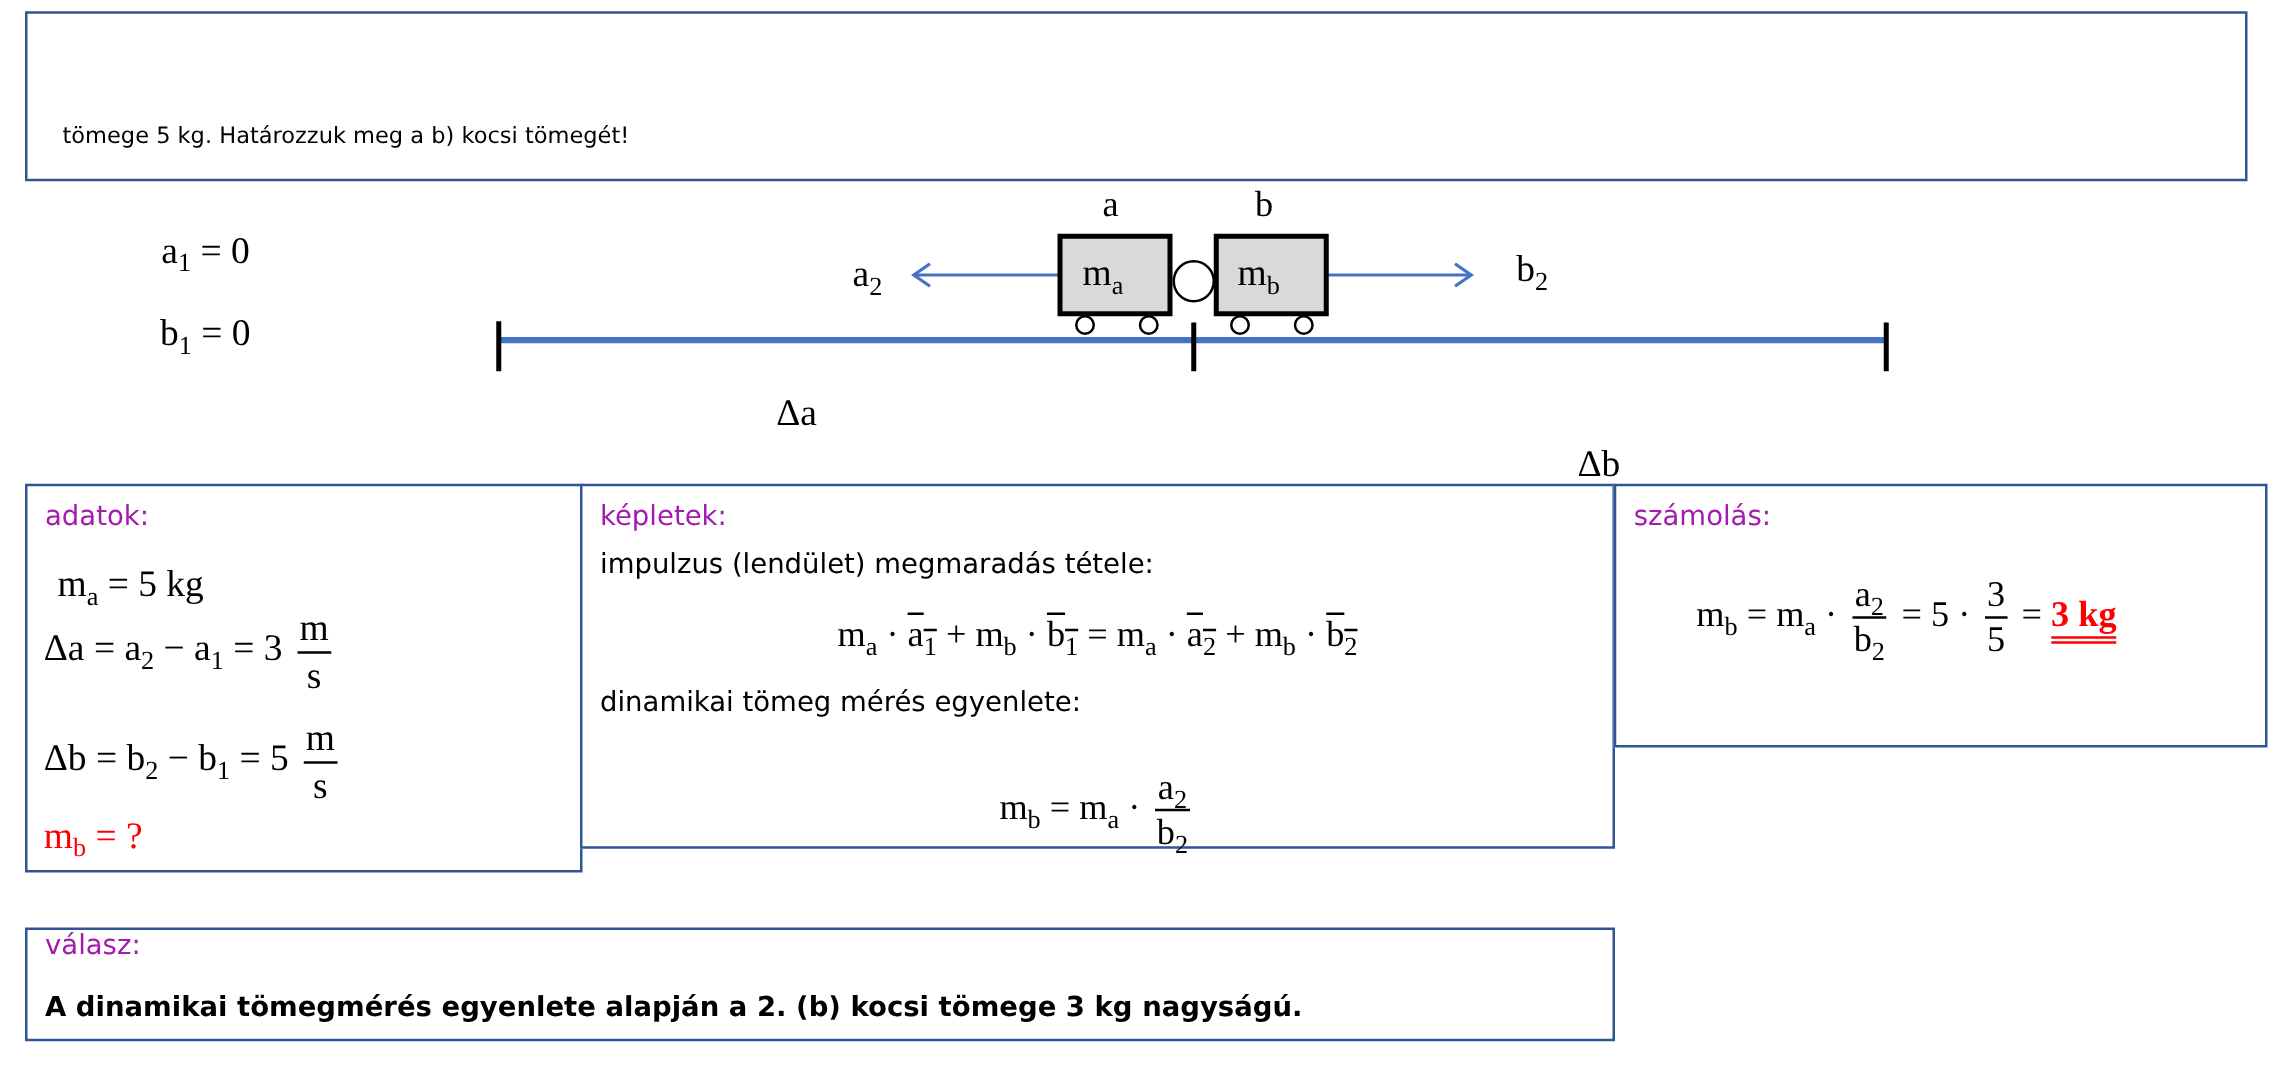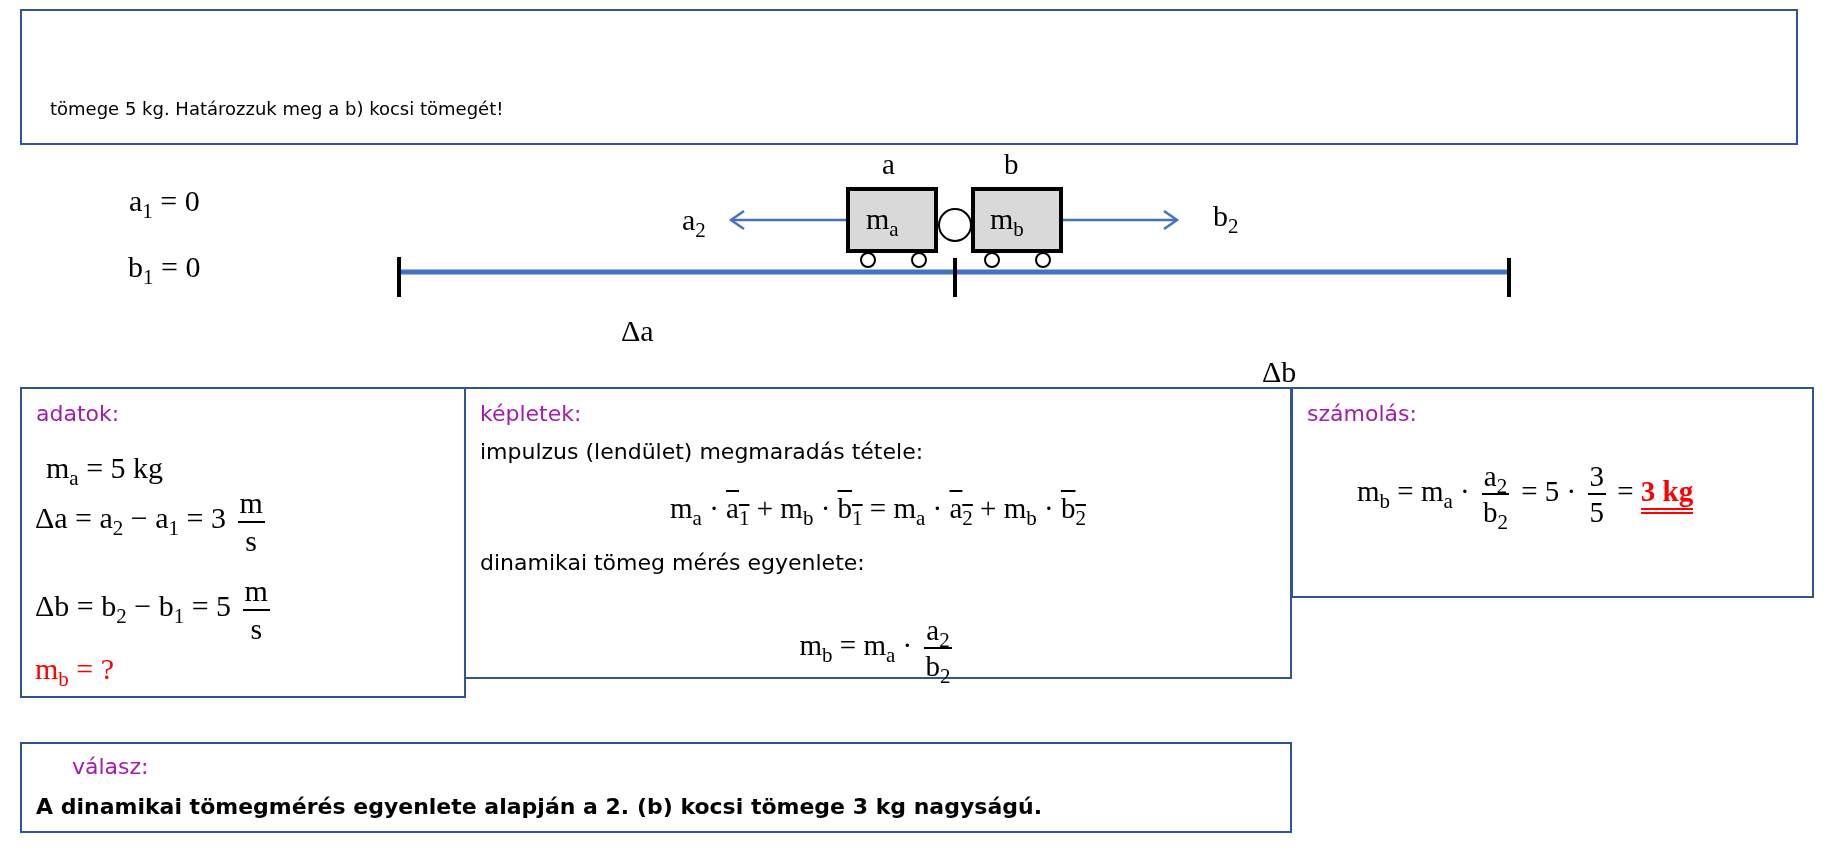--- a/index.html
+++ b/index.html
@@ -115,15 +115,15 @@
         <span class="num"><span>a</span><sub>2</sub></span>
         <span class="den"><span>b</span><sub>2</sub></span>
       </span><span> = 5 · </span><span class="frac">
         <span class="num">3</span>
         <span class="den">5</span>
       </span><span> = </span><span class="answer">3 kg</span>
   </div>
 </div>
 
 <div class="box" style="left:20px;top:742px;width:1272px;height:91px;">
-  <div class="heading" style="left:14px;top:10px;margin-left:36px;">válasz:</div>
+  <div class="heading" style="left:14px;top:0;">válasz:</div>
   <div class="para" style="left:14px;top:50px;font-weight:bold;">A dinamikai tömegmérés egyenlete alapján a 2. (b) kocsi tömege 3 kg nagyságú.</div>
 </div>
 
 </body></html>

